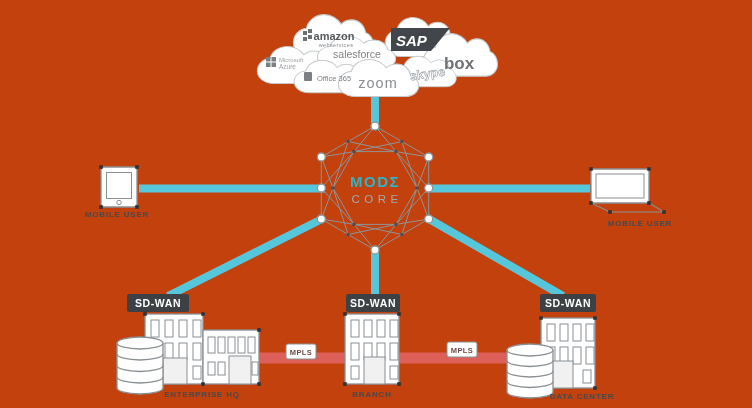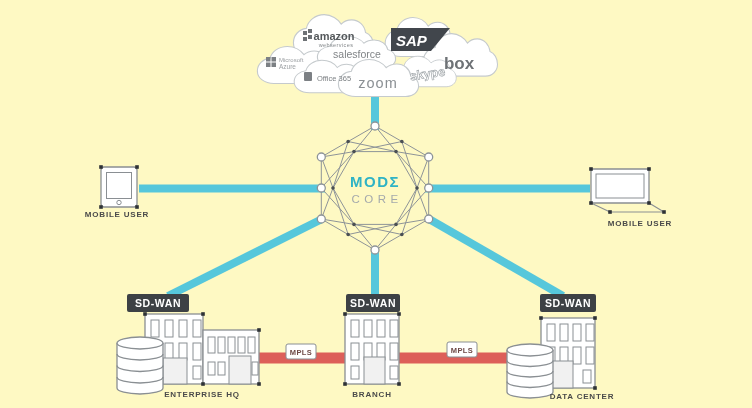--- a/index.html
+++ b/index.html
@@ -1,16 +1,16 @@
 <!DOCTYPE html>
 <html><head>
 <meta charset="utf-8">
 <style>
   html,body{margin:0;padding:0;background:#ffffff;}
-  .stage{width:752px;height:408px;position:relative;overflow:hidden;background:#fef9c3;}
+  .stage{width:752px;height:408px;position:relative;overflow:hidden;background:#c2410c;}
   svg{display:block;}
   text{font-family:"Liberation Sans","DejaVu Sans",sans-serif;}
   .lbl{font-size:8px;font-weight:bold;fill:#4a4a4a;letter-spacing:.8px;text-anchor:middle;}
   .sdwan-t{font-size:10.5px;font-weight:bold;fill:#ffffff;letter-spacing:.6px;text-anchor:middle;}
   .mpls-t{font-size:7.5px;font-weight:bold;fill:#6e4a46;letter-spacing:.4px;text-anchor:middle;}
   .wire{stroke:#8e9498;stroke-width:1;fill:none;}
   .node{fill:#ffffff;stroke:#8e9498;stroke-width:1.3;}
   .dot{fill:#2e3236;}
   .bldg{fill:#ffffff;stroke:#8a8f93;stroke-width:1.3;}
   .win{fill:#ffffff;stroke:#8a8f93;stroke-width:1;}

